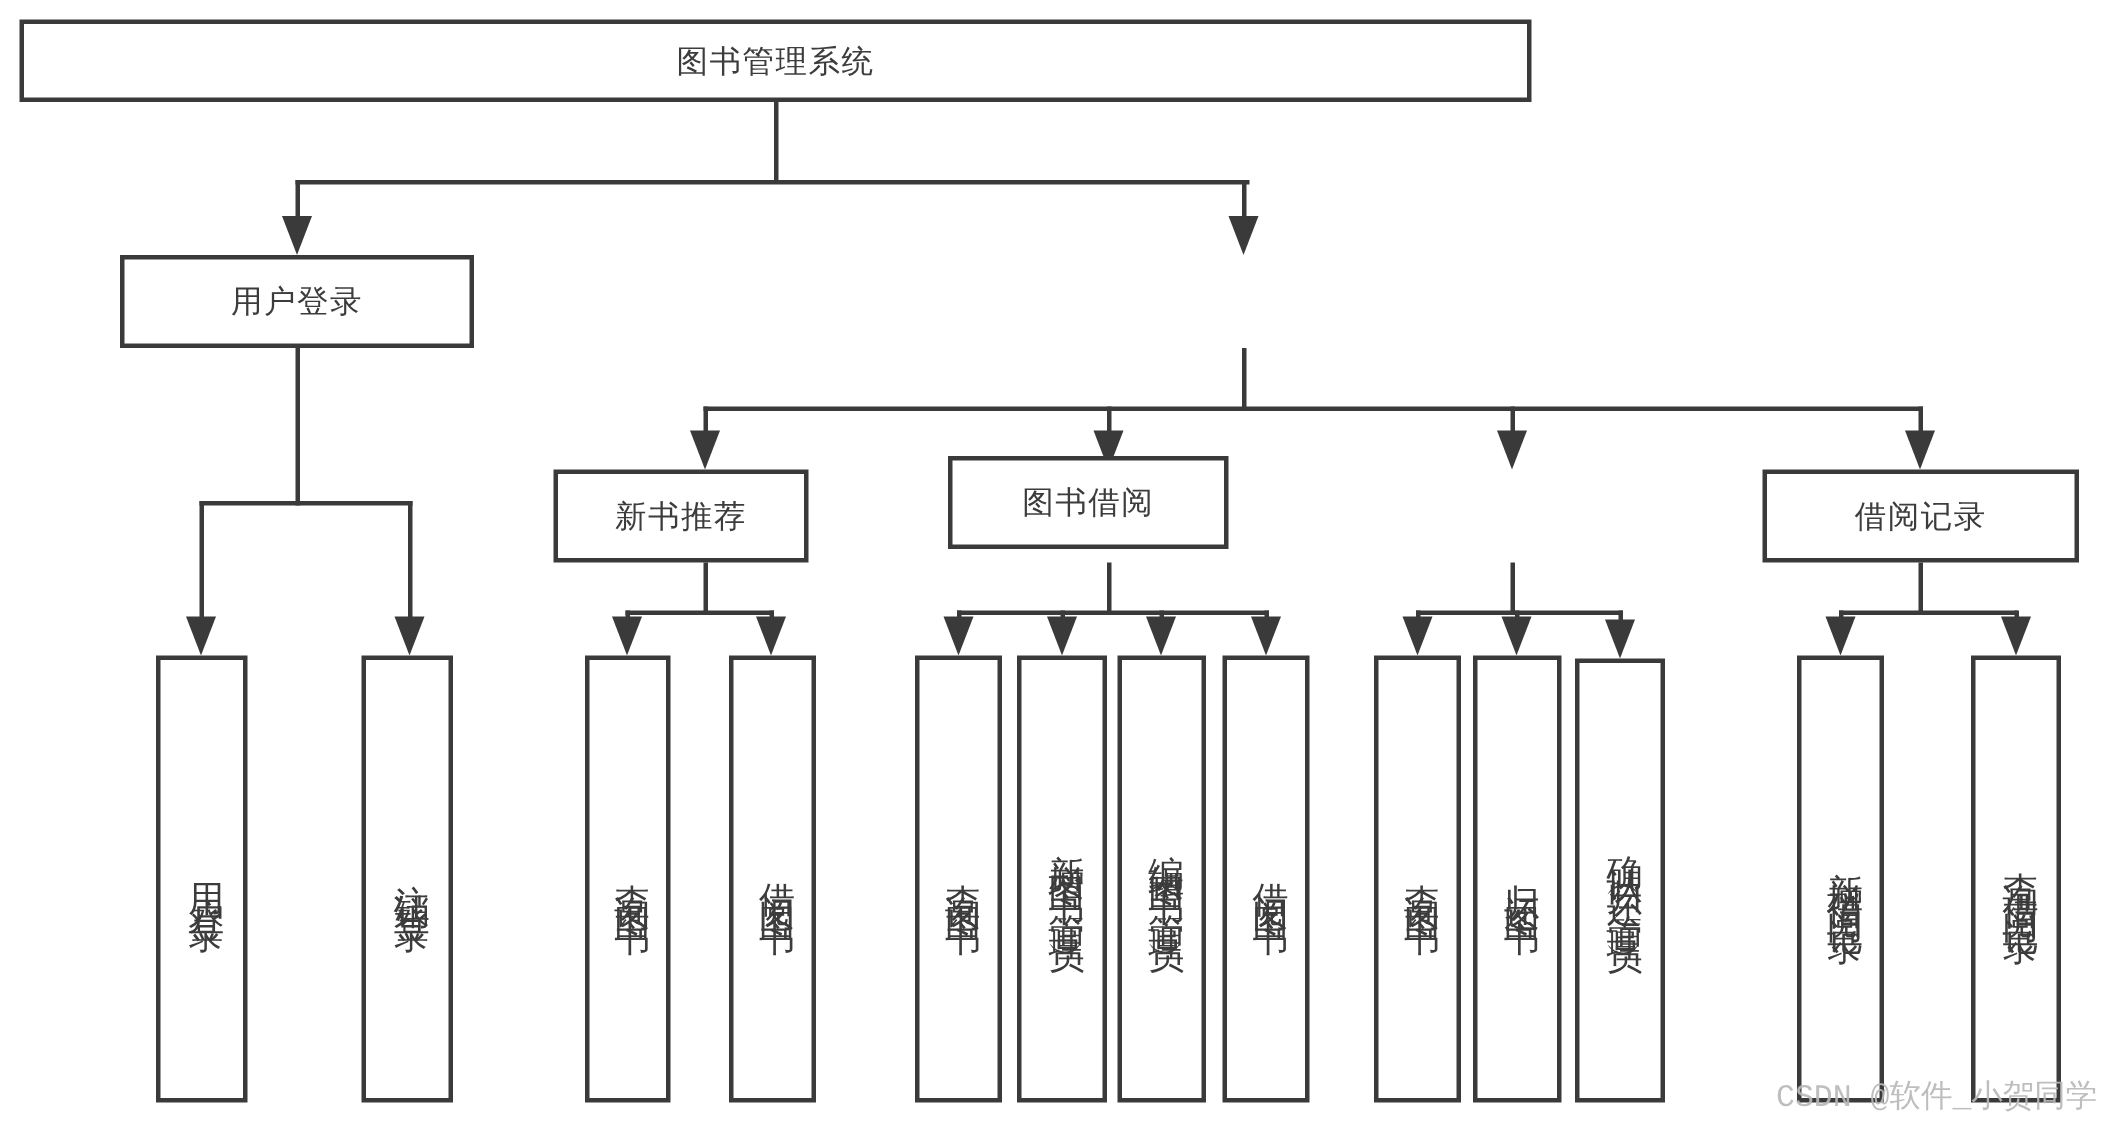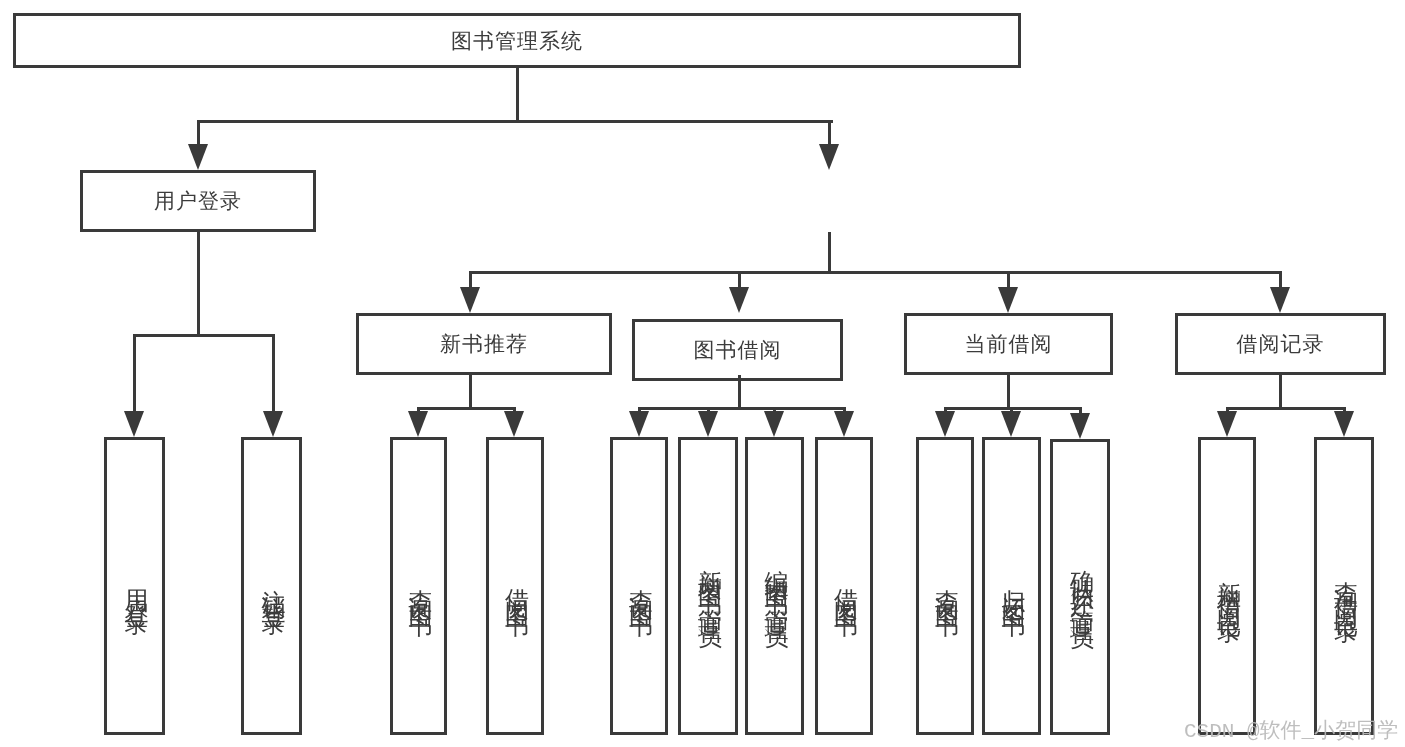--- a/index.html
+++ b/index.html
@@ -63,23 +63,22 @@
   <div class="line" style="left:469px;top:271px;width:813px;height:3px"></div>
   <div class="line" style="left:469px;top:271px;width:3px;height:20px"></div>
   <div class="arrowhead" style="left:460px;top:287px"></div>
   <div class="line" style="left:738px;top:271px;width:3px;height:20px"></div>
   <div class="arrowhead" style="left:729px;top:287px"></div>
   <div class="line" style="left:1007px;top:271px;width:3px;height:20px"></div>
   <div class="arrowhead" style="left:998px;top:287px"></div>
   <div class="line" style="left:1279px;top:271px;width:3px;height:20px"></div>
   <div class="arrowhead" style="left:1270px;top:287px"></div>
 
-  <div class="box hbox" style="left:356px;top:313px;width:256px;height:62px">新书推荐</div>
-  <div class="box hbox" style="left:632px;top:319px;width:211px;height:62px">图书借阅</div>
-  <div class="box hbox" style="left:904px;top:313px;width:209px;height:62px">当前借阅</div>
+  <div class="box hbox" style="left:369px;top:313px;width:170px;height:62px">新书推荐</div>
+  <div class="box hbox" style="left:632px;top:304px;width:187px;height:62px">图书借阅</div>
   <div class="box hbox" style="left:1175px;top:313px;width:211px;height:62px">借阅记录</div>
 
   <div class="line" style="left:469px;top:375px;width:3px;height:35px"></div>
   <div class="line" style="left:417px;top:407px;width:99px;height:3px"></div>
   <div class="line" style="left:417px;top:407px;width:3px;height:10px"></div>
   <div class="arrowhead" style="left:408px;top:411px"></div>
   <div class="line" style="left:513px;top:407px;width:3px;height:10px"></div>
   <div class="arrowhead" style="left:504px;top:411px"></div>
 
   <div class="line" style="left:738px;top:375px;width:3px;height:35px"></div>

